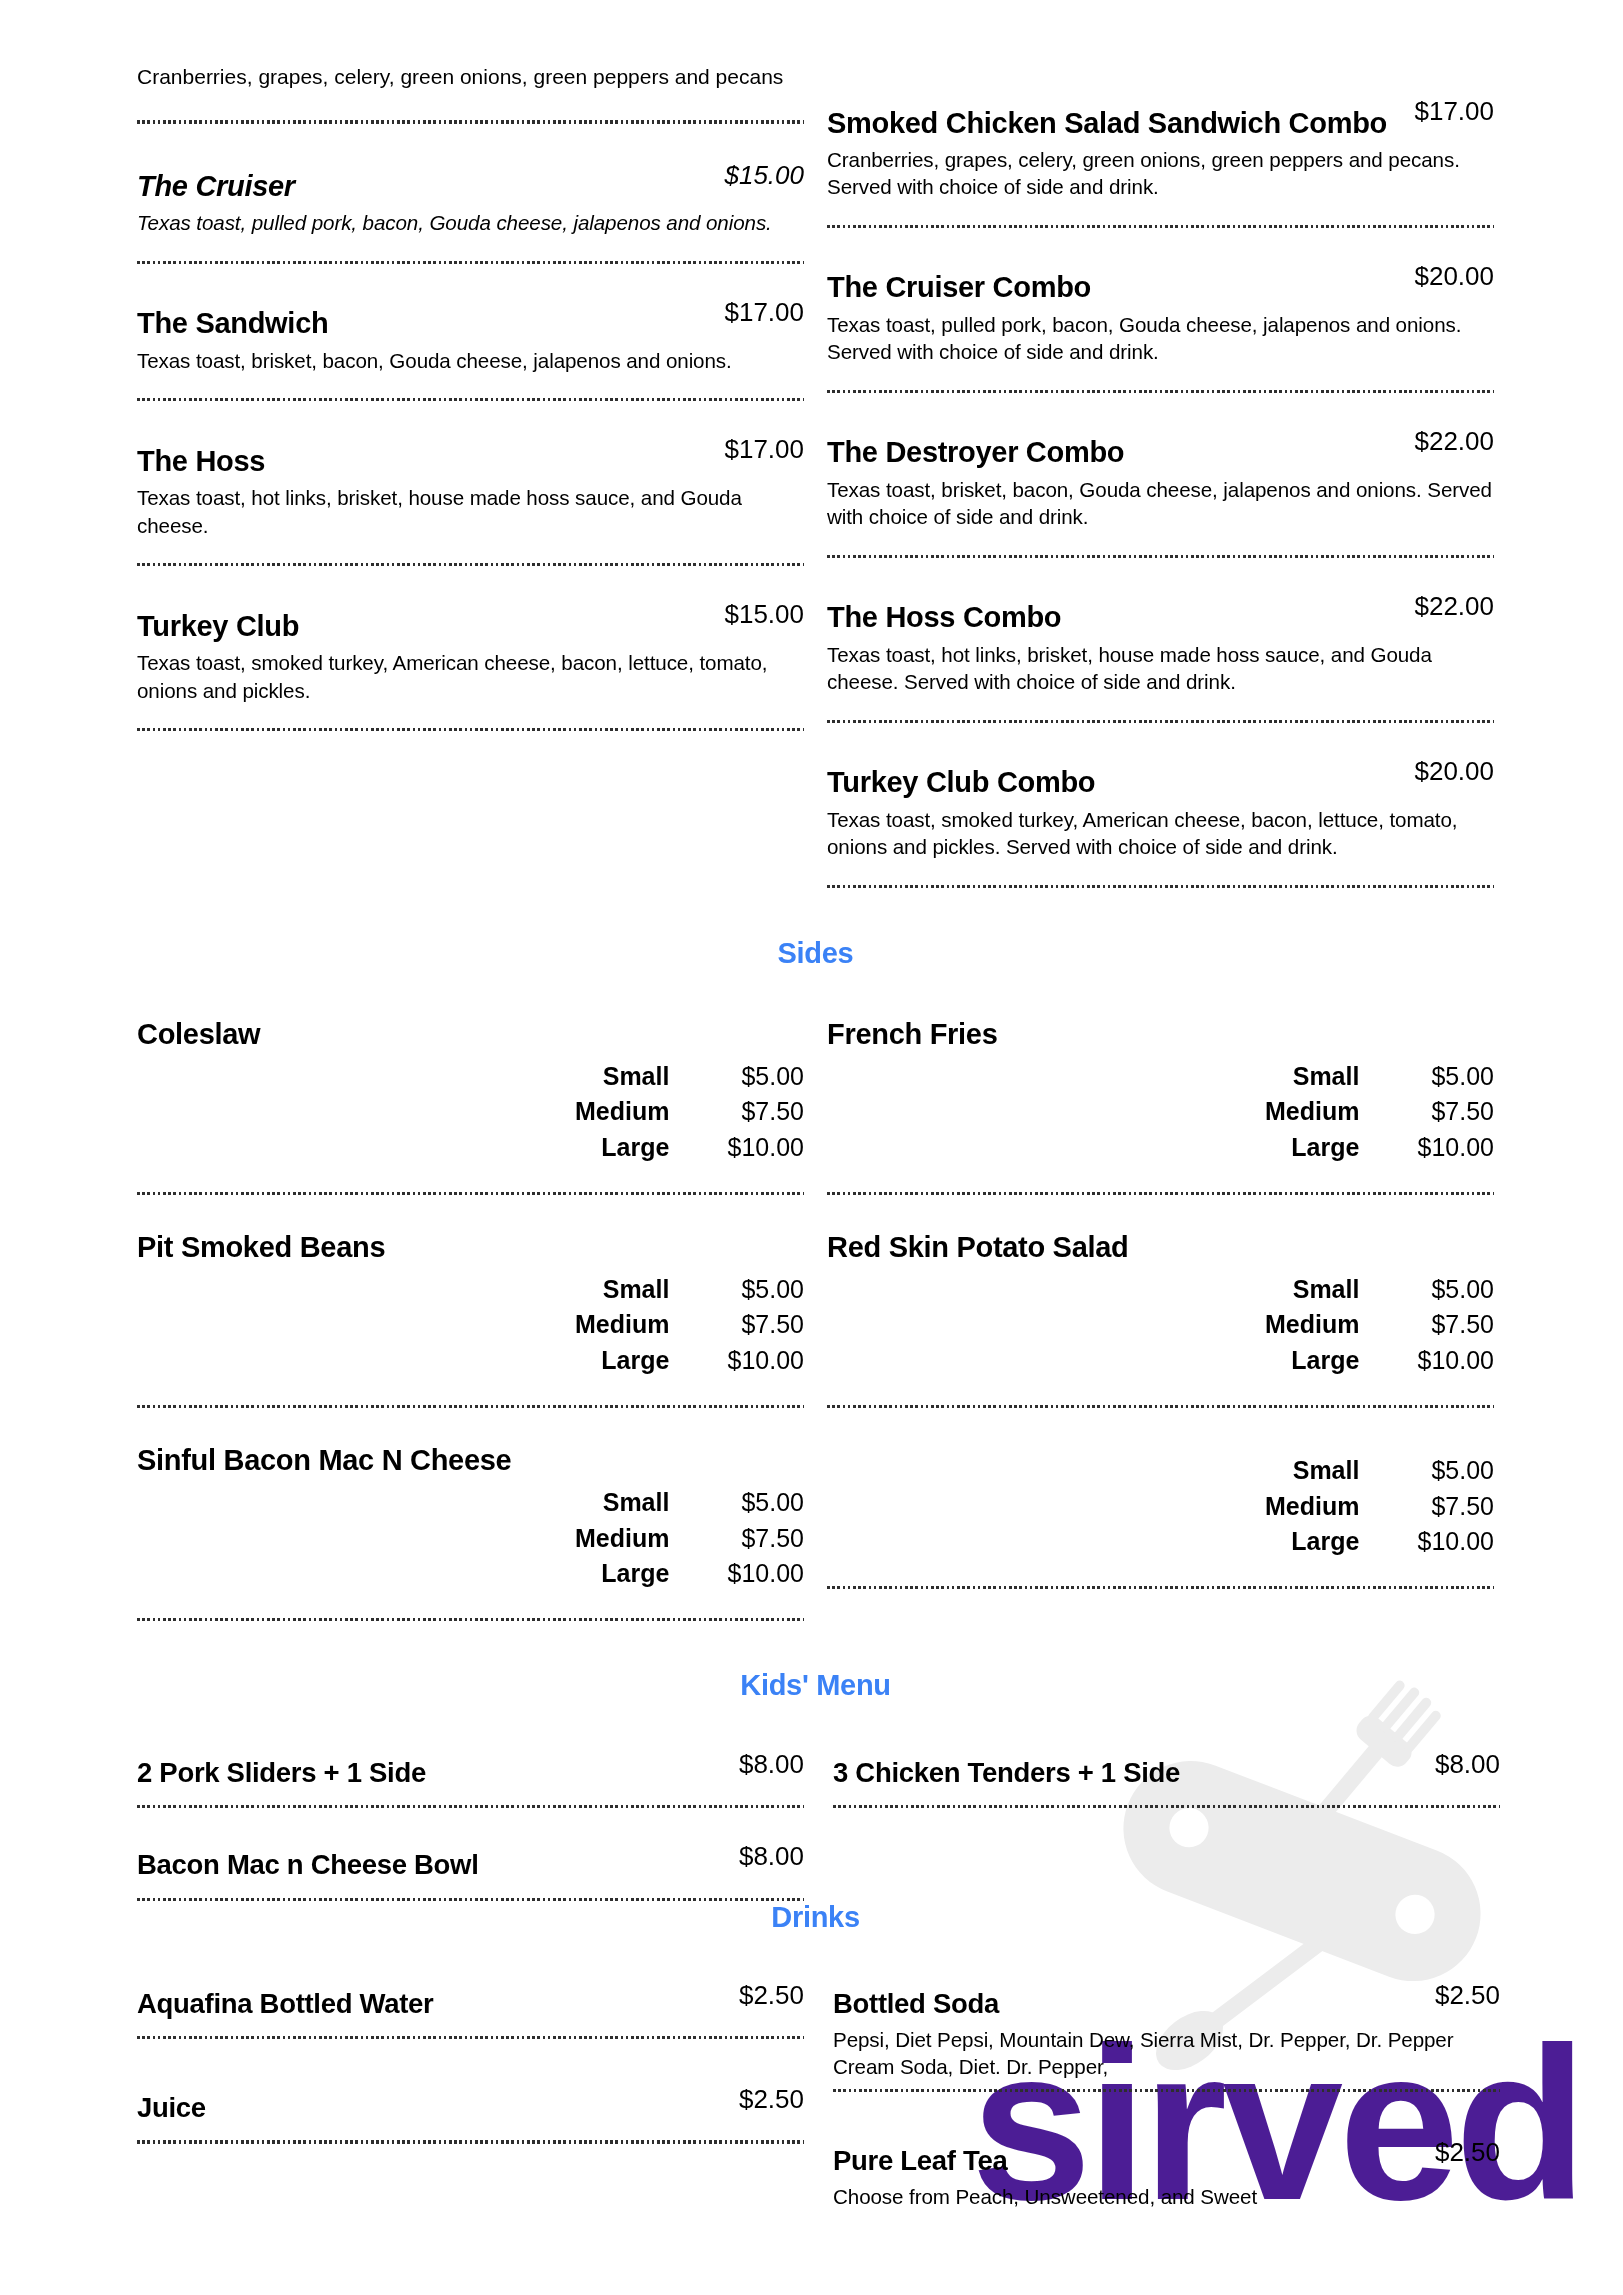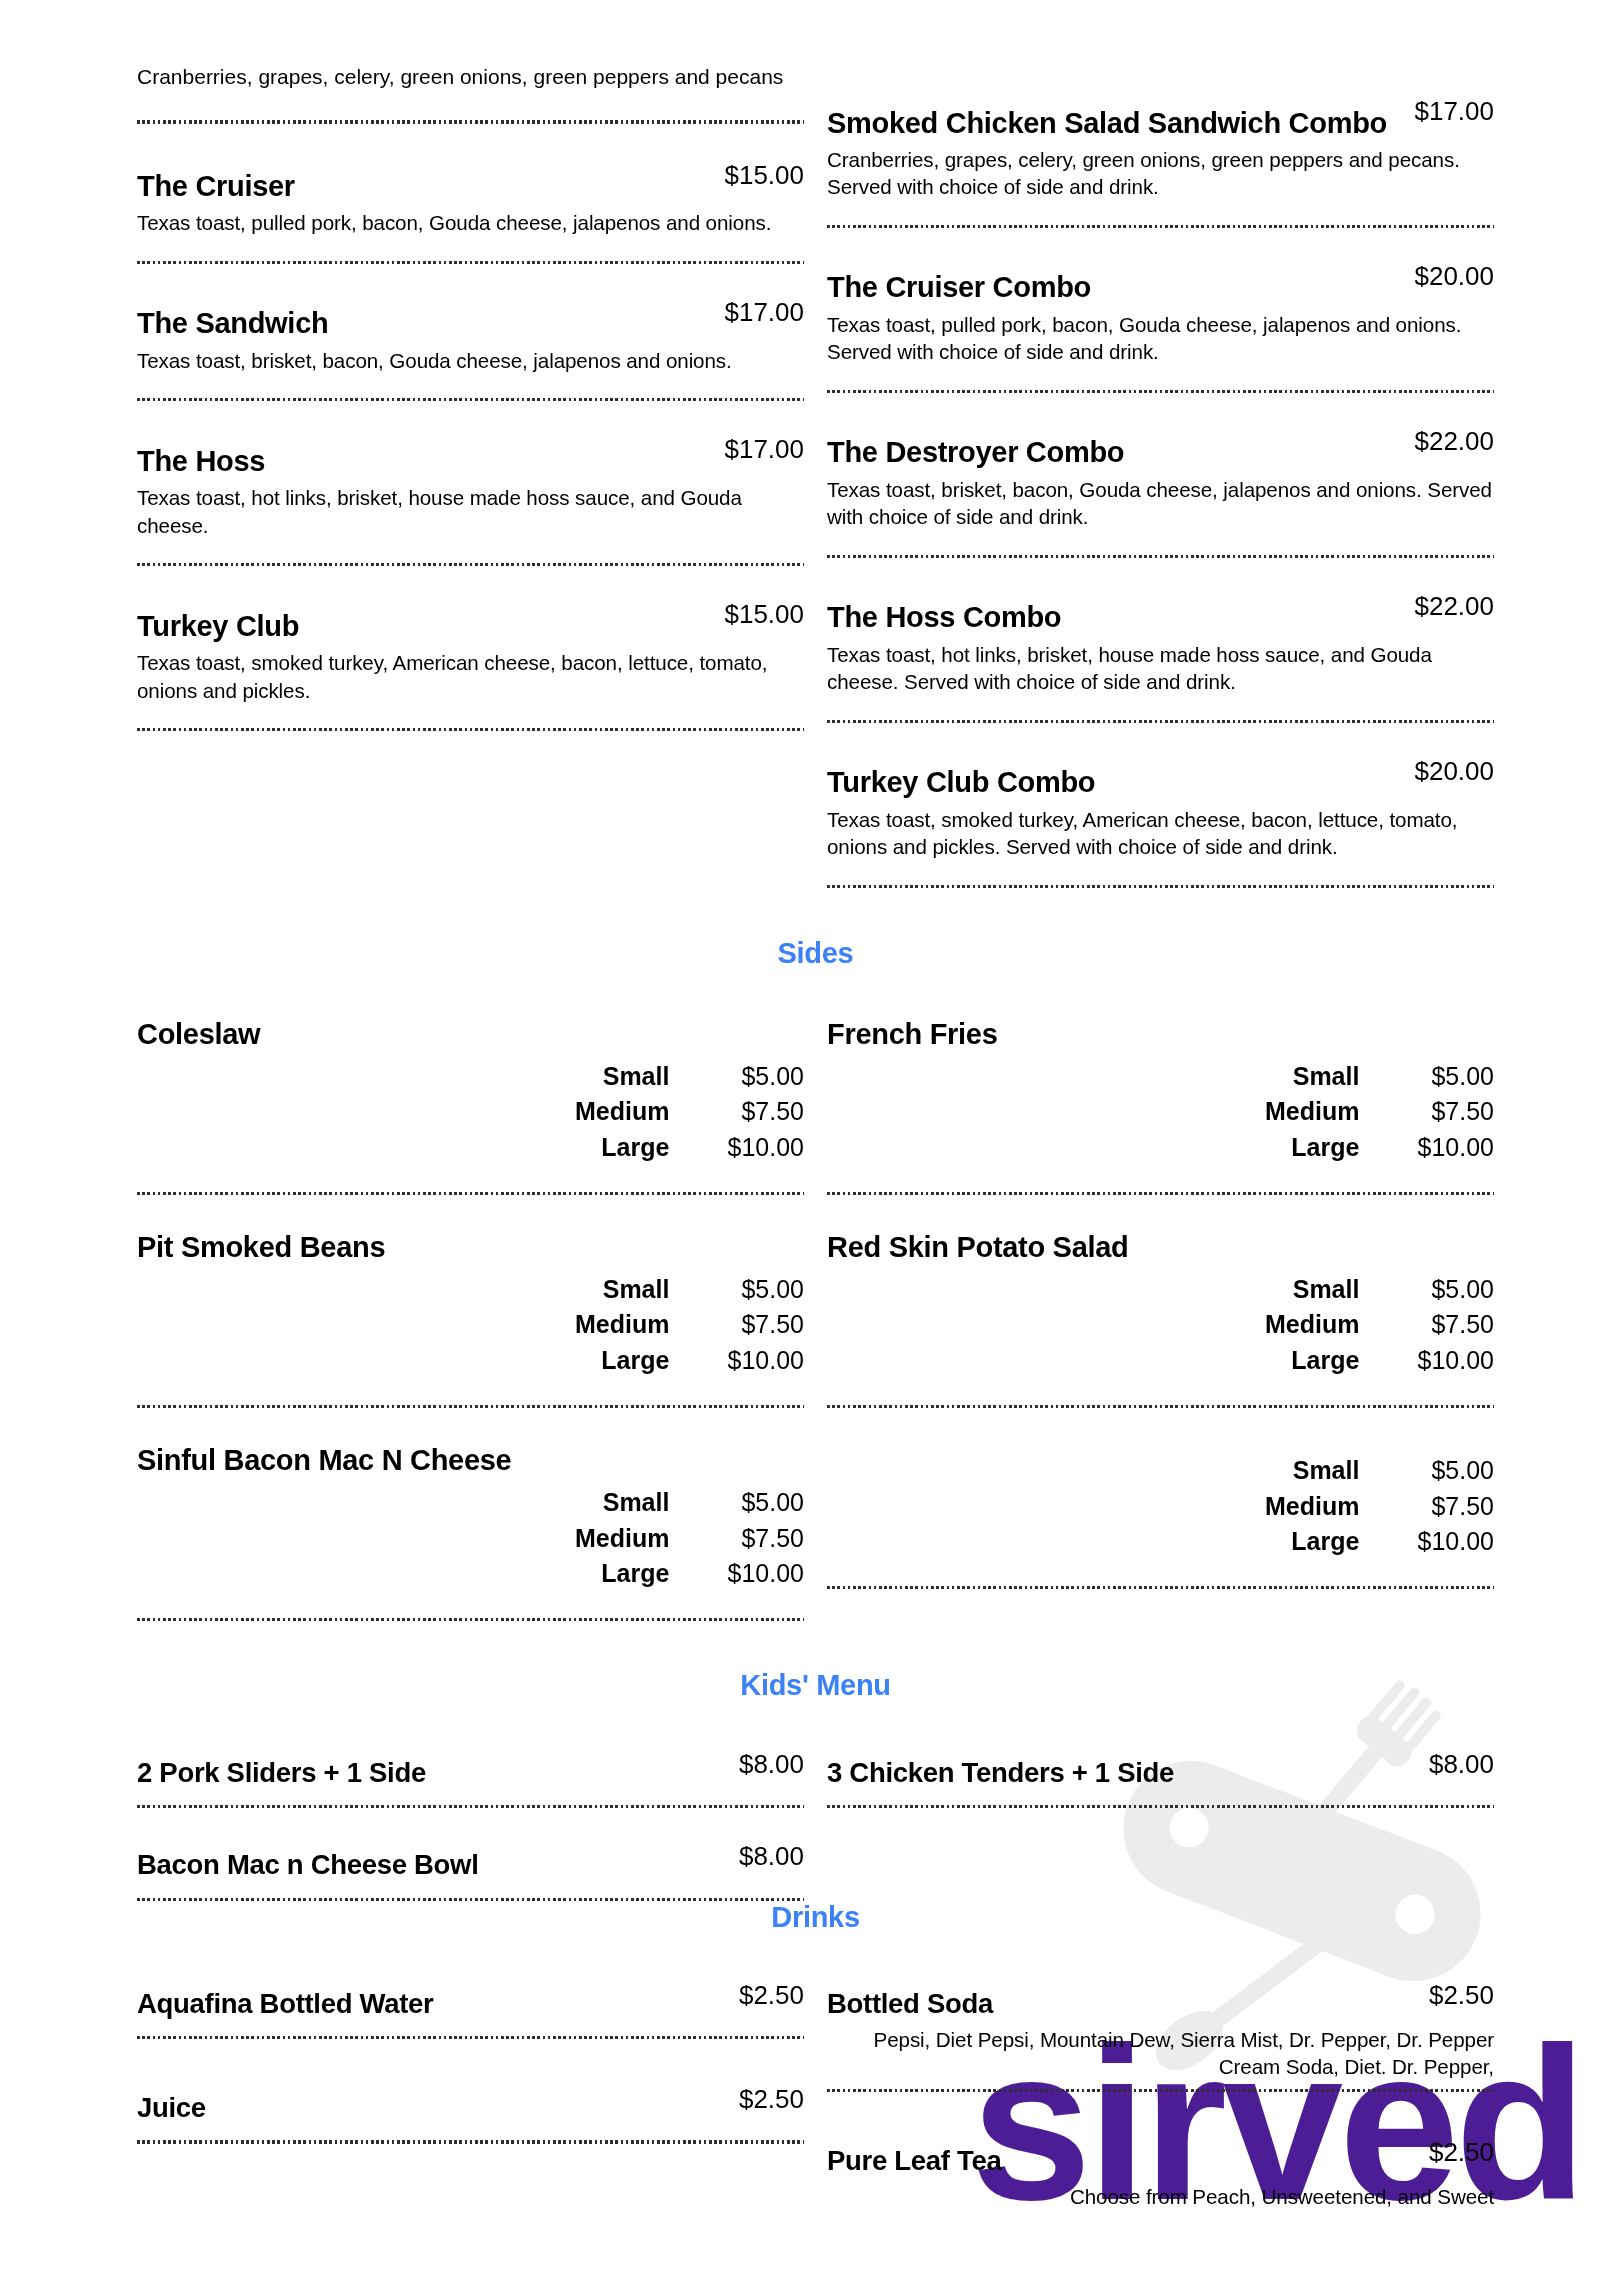--- a/index.html
+++ b/index.html
@@ -18,21 +18,21 @@
     position:absolute;left:0;top:0;width:1623px;z-index:1;
     padding:63px 129px 0 137px;box-sizing:border-box;
   }
   .cols{display:grid;grid-template-columns:667px 667px;column-gap:23px;}
   .dotted{height:3.3px;background:repeating-linear-gradient(90deg,#2e2e2e 0 2.6px,transparent 2.6px 5.2px);}
   
   .intro-text{font-size:21px;line-height:1.3;}
   .intro .dotted{margin-top:30px;}
   
   .mi{margin-top:34px;}
-  .mi.first{margin-top:37px;}
+  .mi.first{margin-top:37px;font-style:italic;}
   .mi-head{display:flex;justify-content:space-between;align-items:flex-start;}
   .mi-name{font-size:29px;font-weight:bold;line-height:1.1;margin-top:10.5px;letter-spacing:-0.3px;}
   .mi-price{font-size:26px;line-height:1.1;}
   .mi-desc{font-size:20.6px;line-height:1.34;margin-top:6.5px;letter-spacing:-0.1px;}
   .mi .dotted{margin-top:23.6px;}
   .rcol-offset{padding-top:34px;}
   .rcol-offset .mi:first-child{margin-top:0;}
   
   .sec{font-size:29px;font-weight:bold;color:#3b82f6;text-align:center;letter-spacing:-0.3px;}
   .sec.sides{margin-top:49px;}
@@ -40,21 +40,21 @@
   .sec.drinks{}
   
   .sides-grid{display:grid;grid-template-columns:667px 667px;column-gap:23px;row-gap:37px;margin-top:49px;}
   .side-name{font-size:29px;font-weight:bold;line-height:1.1;letter-spacing:-0.3px;}
   .size-row{display:grid;grid-template-columns:1fr 98px;align-items:baseline;margin-top:5.2px;font-size:25px;line-height:1.2;gap:17px;}
   .size-row.first{margin-top:10.5px;}
   .size-label{font-weight:bold;text-align:right;padding-right:19.6px;}
   .size-price{text-align:right;}
   .side .dotted{margin-top:30px;}
   
-  .kids-grid,.drinks-grid{display:grid;grid-template-columns:667px 667px;column-gap:23px;margin-top:48px;text-align:right;}
+  .kids-grid,.drinks-grid{display:grid;grid-template-columns:667px 667px;column-gap:29px;margin-top:48px;}
   .drinks-grid{margin-top:47px;}
   .sm .mi-name{font-size:27.5px;margin-top:7.9px;}
   .sm .dotted{margin-top:17px;}
   .sm.withdesc .dotted{margin-top:7.9px;}
   .gap-lg{}
   .gap-drink{margin-top:46px;}
 </style>
 </head>
 <body>
 

